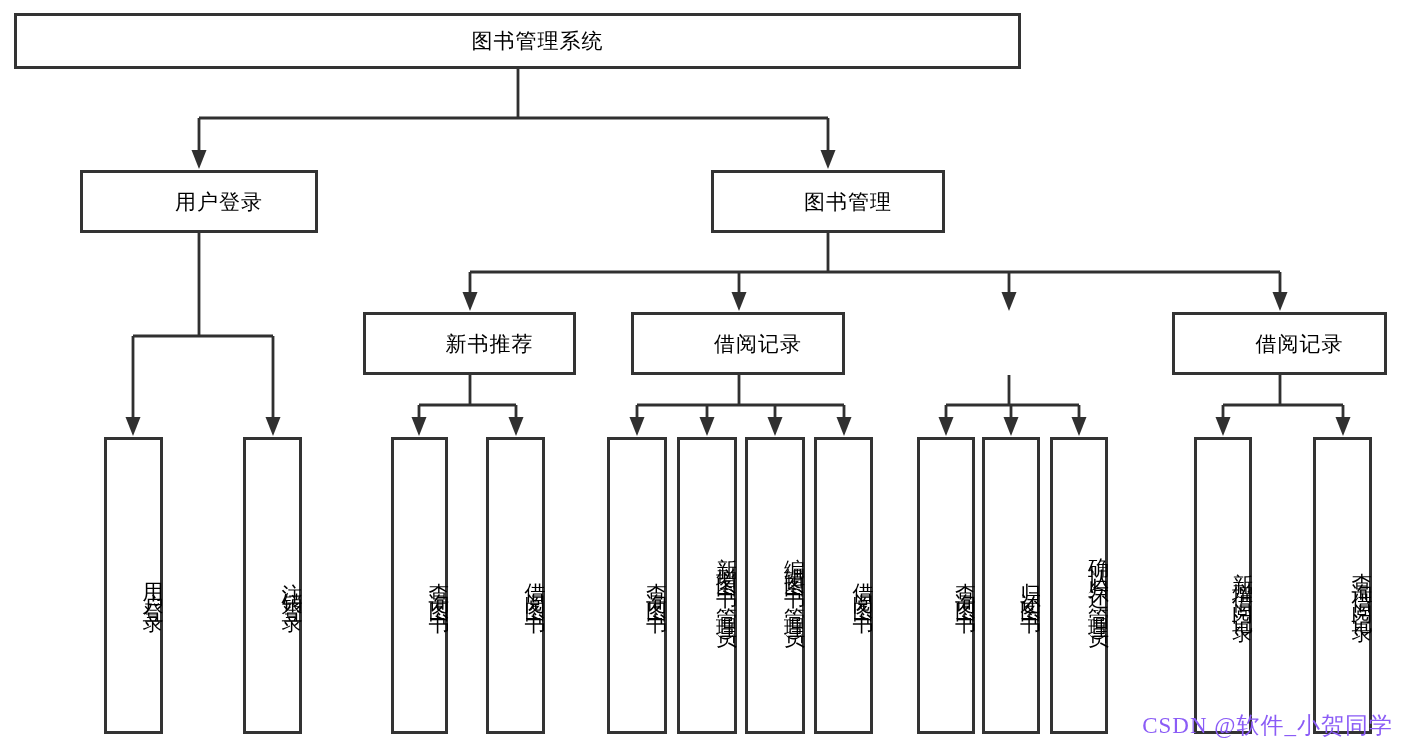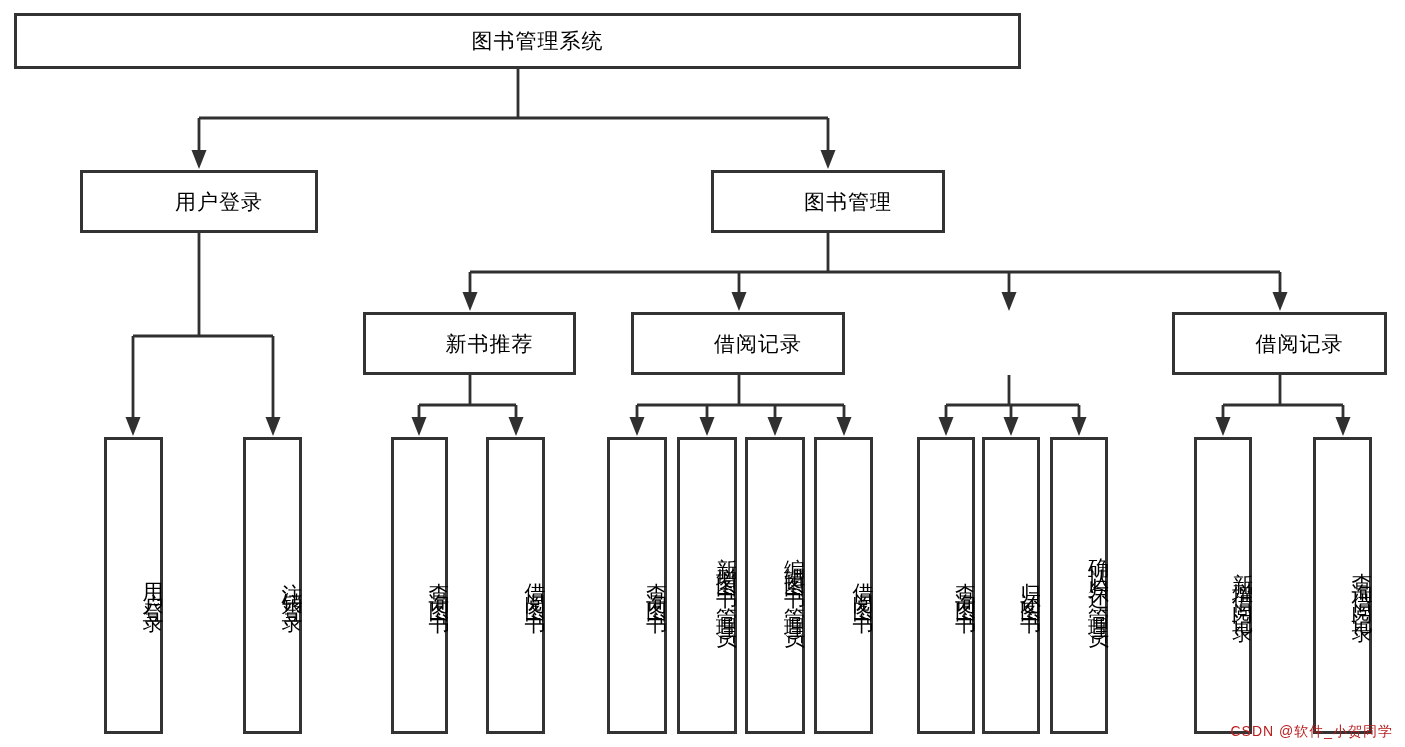--- a/index.html
+++ b/index.html
@@ -44,25 +44,26 @@
     font-size: 21px;
     letter-spacing: 10px;
     line-height: 1;
     top: 437px;
     height: 297px;
   }
   .watermark {
     position: absolute;
     right: 12px;
     bottom: 6px;
-    font-size: 14px;
-    color: #b91c1c;
+    font-size: 23px;
+    color: #8b5cf6;
     letter-spacing: 1px;
     z-index: 3;
     white-space: nowrap;
+    font-family: Liberation Serif, serif;
   }
 </style>
 </head>
 <body>
 
 <div class="canvas">
 
   <svg class="wires" width="1405" height="747" viewBox="0 0 1405 747">
 
     <path d="M518 69 V118 M199 118 H828 M199 118 V151 M828 118 V151" stroke="#303030" stroke-width="2.8" fill="none"></path>

